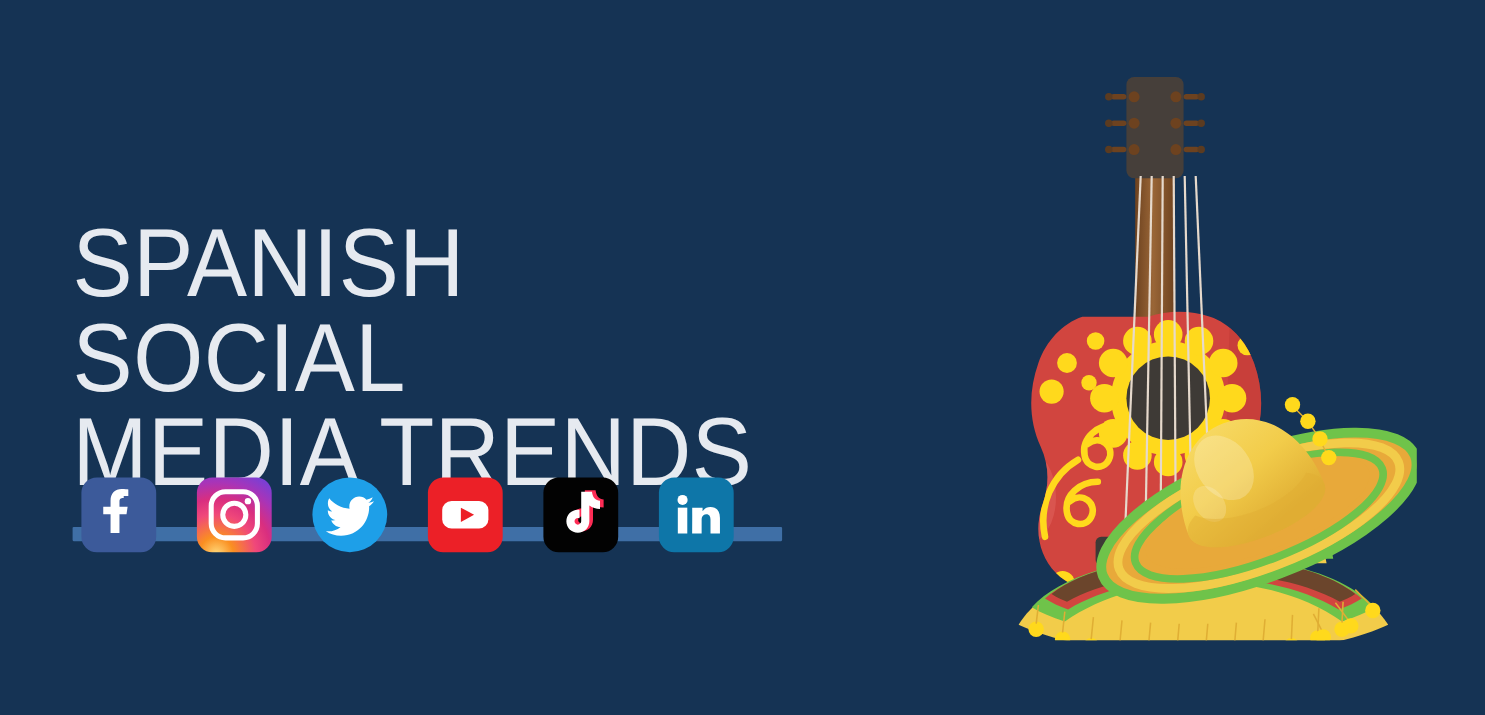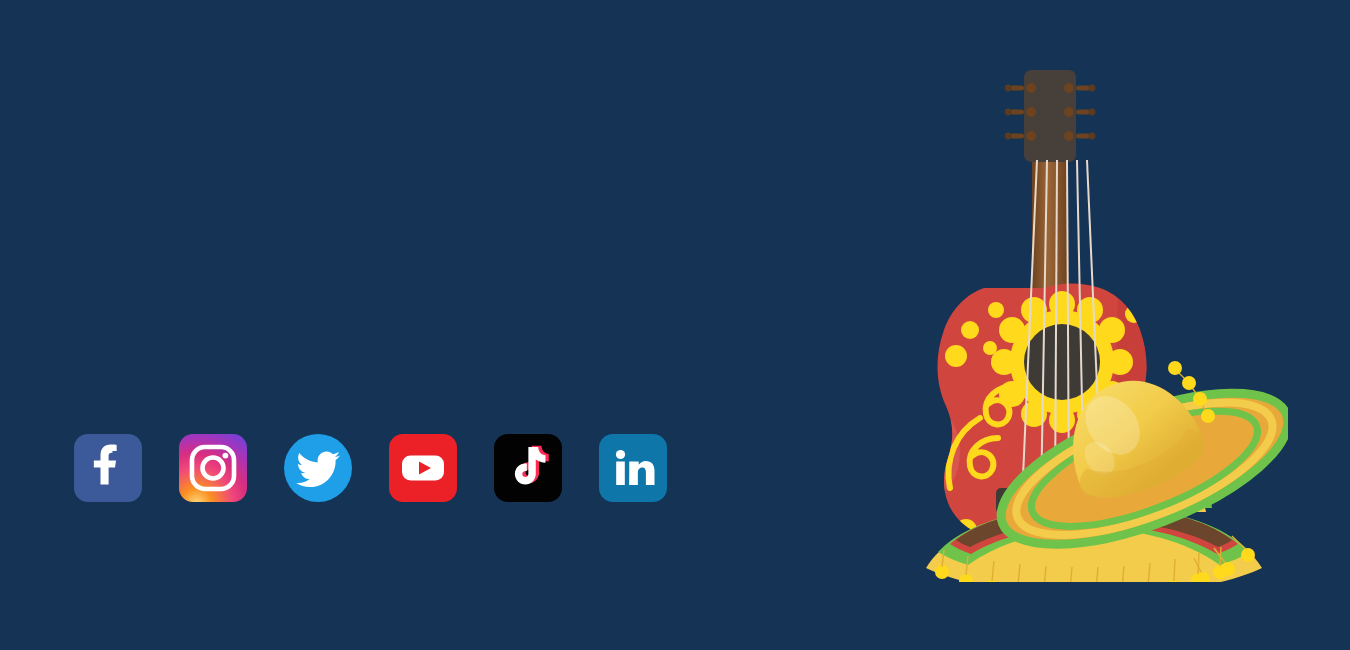--- a/index.html
+++ b/index.html
@@ -80,20 +80,25 @@
     width: 450px;
     height: 530px;
   }
   #illustration svg { width: 100%; height: 100%; display: block; }
 </style>
 </head>
 <body>
 
 <div id="banner">
 
+  <div class="text-block">
+    <h1 class="headline">SPANISH SOCIAL
+MEDIA TRENDS</h1>
+    <div class="headline-rule"></div>
+  </div>
 
   <div class="social-row">
 
     <a class="social-icon si-facebook" href="#">
       <svg viewBox="0 0 68 68" aria-hidden="true">
         <path fill="#ffffff" d="M39.6 25.6h5.1v-7.4c-0.9-0.12-3.9-0.39-7.4-0.39
                  -7.3 0-12.3 4.6-12.3 13v6.5h-8.1v8.3h8.1v20.9h9.9V45.6h7.8l1.24-8.3
                  h-9.04v-5.67c0-2.4 0.65-4.03 4.7-4.03z" transform="translate(6,-4) scale(0.82)"></path>
       </svg>
     </a>

